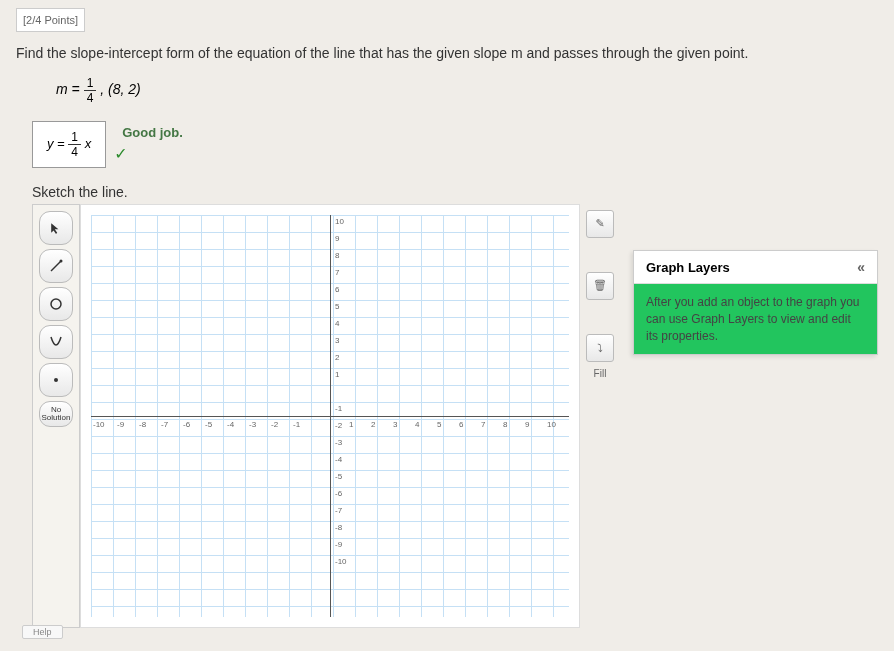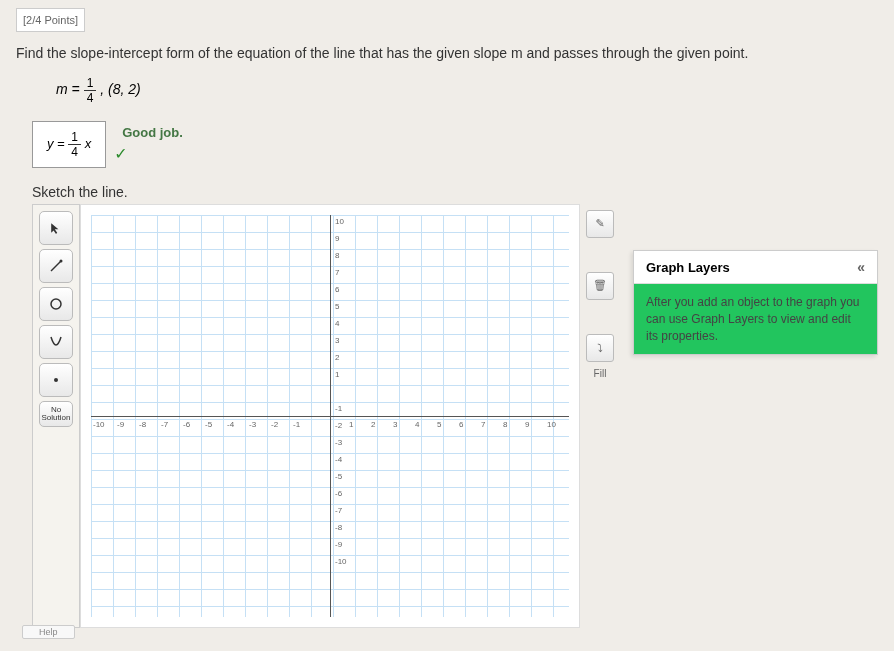--- a/index.html
+++ b/index.html
@@ -93,21 +93,21 @@
       background: #f5f3ee;
       padding: 6px;
       border: 1px solid #ccc;
       width: 48px;
     }
     .tool-btn {
       width: 34px;
       height: 34px;
       border: 1px solid #bbb;
       background: linear-gradient(#fff, #e8e8e8);
-      border-radius: 5px;
+      border-radius: 11px;
       display: flex;
       align-items: center;
       justify-content: center;
       font-size: 14px;
       cursor: pointer;
       color: #333;
     }
     .tool-btn.small-text {
       font-size: 8px;
       line-height: 1;
@@ -206,21 +206,21 @@
       margin-left: 64px;
     }
     .footer-text b { color: #c44; }
     .help-btn {
       position: absolute;
       bottom: 12px;
       left: 22px;
       font-size: 9px;
       color: #888;
       border: 1px solid #ccc;
-      padding: 1px 16px;
+      padding: 1px 10px;
       background: #f8f8f8;
       border-radius: 2px;
     }
   </style>
 </head>
 <body>
 
 <div class="page-content">
   <div class="points-label">[2/4 Points]</div>
 

